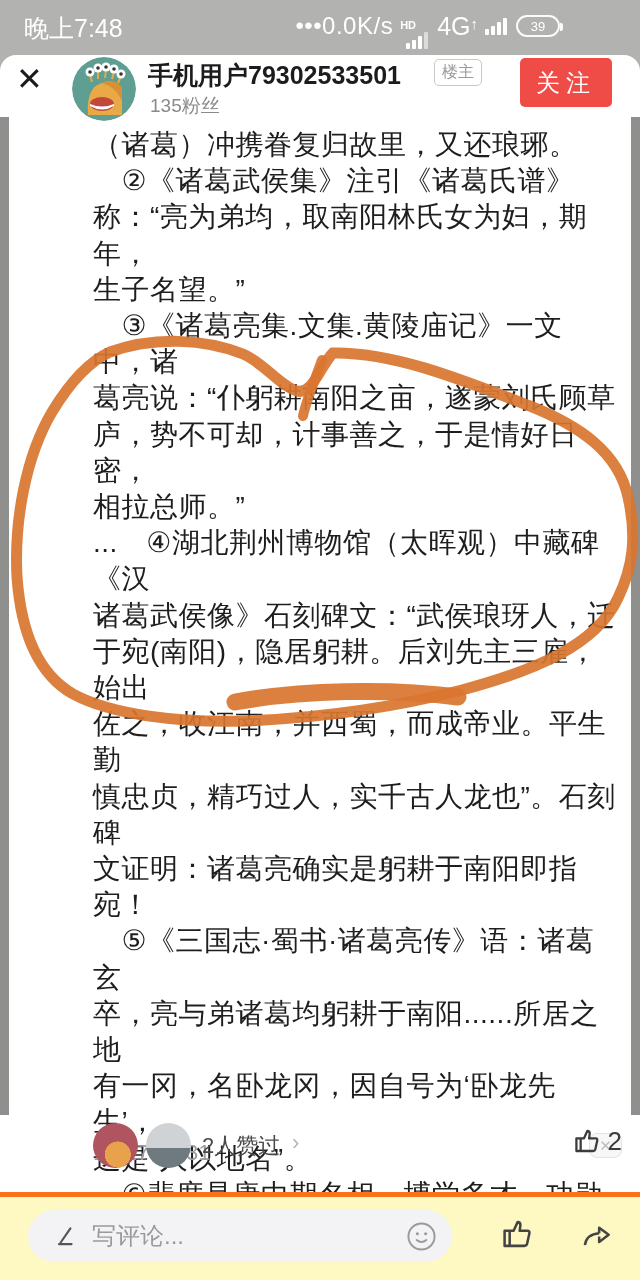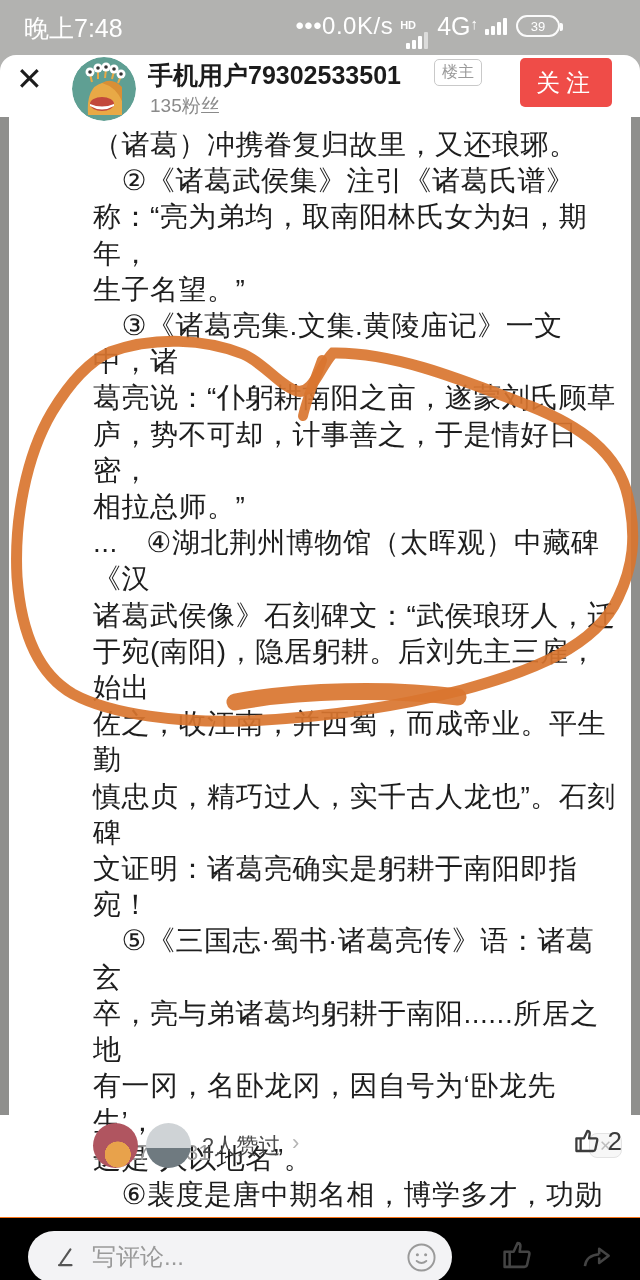--- a/index.html
+++ b/index.html
@@ -53,22 +53,22 @@
   .like-row { position:absolute; left:0; top:1062px; width:640px; height:60px; }
   .la { position:absolute; top:6px; width:45px; height:45px; border-radius:50%; }
   .la1 { left:93px; background:radial-gradient(circle at 55% 70%, #e8a24b 0 32%, #b05560 33%); }
   .la2 { left:146px; background:linear-gradient(#cfd3d6 0 55%, #6f7a80 56%); }
   .like-txt { position:absolute; left:202px; top:14px; font-size:22px; color:#4a4a4a; }
   .like-chev { position:absolute; left:292px; top:13px; font-size:22px; color:#b5b5b5; }
   .like-right { position:absolute; right:18px; top:8px; display:flex; align-items:center; gap:6px; }
   .like-count { font-size:26px; color:#3c3c3c; }
 
   
-  .bottombar { position:absolute; left:0; bottom:0; width:640px; height:63px; background:#000000;
-               border-top:1px solid #f97316; }
+  .bottombar { position:absolute; left:0; bottom:0; width:640px; height:88px; background:#fef9c3;
+               border-top:5px solid #f97316; }
   .pill { position:absolute; left:28px; top:13px; width:424px; height:52px; background:#f3f3f5;
           border-radius:26px; display:flex; align-items:center; cursor:text; }
   .pencil { margin-left:24px; }
   .placeholder { margin-left:14px; font-size:24px; color:#9a9a9a; }
   .smiley { position:absolute; right:14px; top:10px; }
   .bb-icon { position:absolute; top:18px; cursor:pointer; }
   .bb-like { left:497px; }
   .bb-share { left:577px; }
   .watermark { position:absolute; right:3px; bottom:0px; font-size:20px; font-weight:bold; color:#8d8d8d;
                text-shadow:1px 1px 0 #fff, -1px -1px 0 #fff, 1px -1px 0 #fff, -1px 1px 0 #fff;

